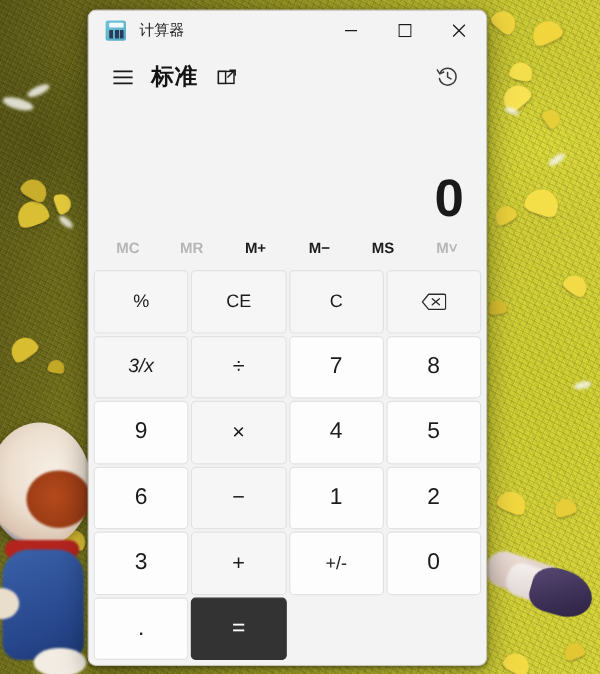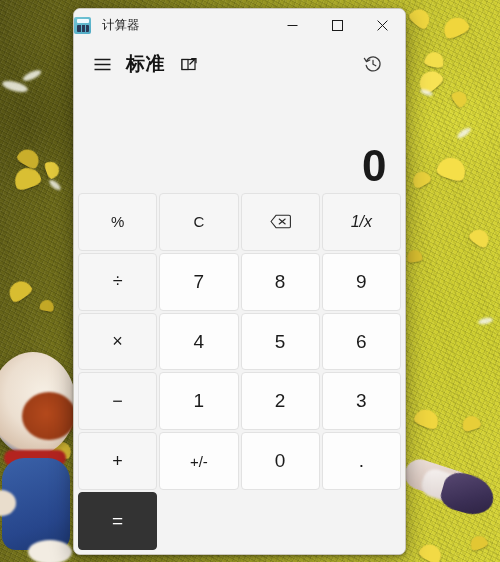--- a/index.html
+++ b/index.html
@@ -164,20 +164,21 @@
   .titlebar {
     height: 33px;
     flex: 0 0 33px;
     display: flex;
     align-items: center;
     background: #f3f3f3;
   }
   .titlebar-left {
     display: flex;
     align-items: center;
+    padding-left: 14px;
     flex: 1 1 auto;
     min-width: 0;
   }
   .app-icon {
     width: 17px;
     height: 17px;
     flex: 0 0 17px;
     border-radius: 2px;
     background: linear-gradient(150deg, #74c6d6, #4fa9c4);
     position: relative;
@@ -459,35 +460,44 @@
           <path d="M10 6.4 L10 10.2 L12.8 11.8" fill="none" stroke="#3a3a3a" stroke-width="1.25" stroke-linecap="round"></path>
         </svg>
       </div>
     </div>
 
     <div class="display">
       <div class="expression"></div>
       <div class="result">0</div>
     </div>
 
+    <div class="memrow">
+      <button class="mem-btn disabled">MC</button>
+      <button class="mem-btn disabled">MR</button>
+      <button class="mem-btn">M+</button>
+      <button class="mem-btn">M−</button>
+      <button class="mem-btn">MS</button>
+      <button class="mem-btn disabled">M˅</button>
+    </div>
 
     <div class="keypad">
 
       <button class="key fn">%</button>
+      <button class="key fn">CE</button>
       <button class="key fn">C</button>
       <button class="key fn">
         <svg width="21" height="15" viewBox="0 0 21 15">
           <path d="M6.2 1.2 H19 a1.4 1.4 0 0 1 1.4 1.4 V12.4 a1.4 1.4 0 0 1 -1.4 1.4 H6.2 L1 7.5 Z" fill="none" stroke="#2a2a2a" stroke-width="1.1" stroke-linejoin="round"></path>
           <line x1="9.2" y1="5.0" x2="15.2" y2="10.0" stroke="#2a2a2a" stroke-width="1.1" stroke-linecap="round"></line>
           <line x1="15.2" y1="5.0" x2="9.2" y2="10.0" stroke="#2a2a2a" stroke-width="1.1" stroke-linecap="round"></line>
         </svg>
       </button>
 
       <button class="key fn frac">
-        <span style="font-style:italic;">1/x</span>
+        <span style="font-style:italic;">3/x</span>
       </button>
       <button class="key op">÷</button>
 
       <button class="key num">7</button>
       <button class="key num">8</button>
       <button class="key num">9</button>
       <button class="key op">×</button>
 
       <button class="key num">4</button>
       <button class="key num">5</button>

